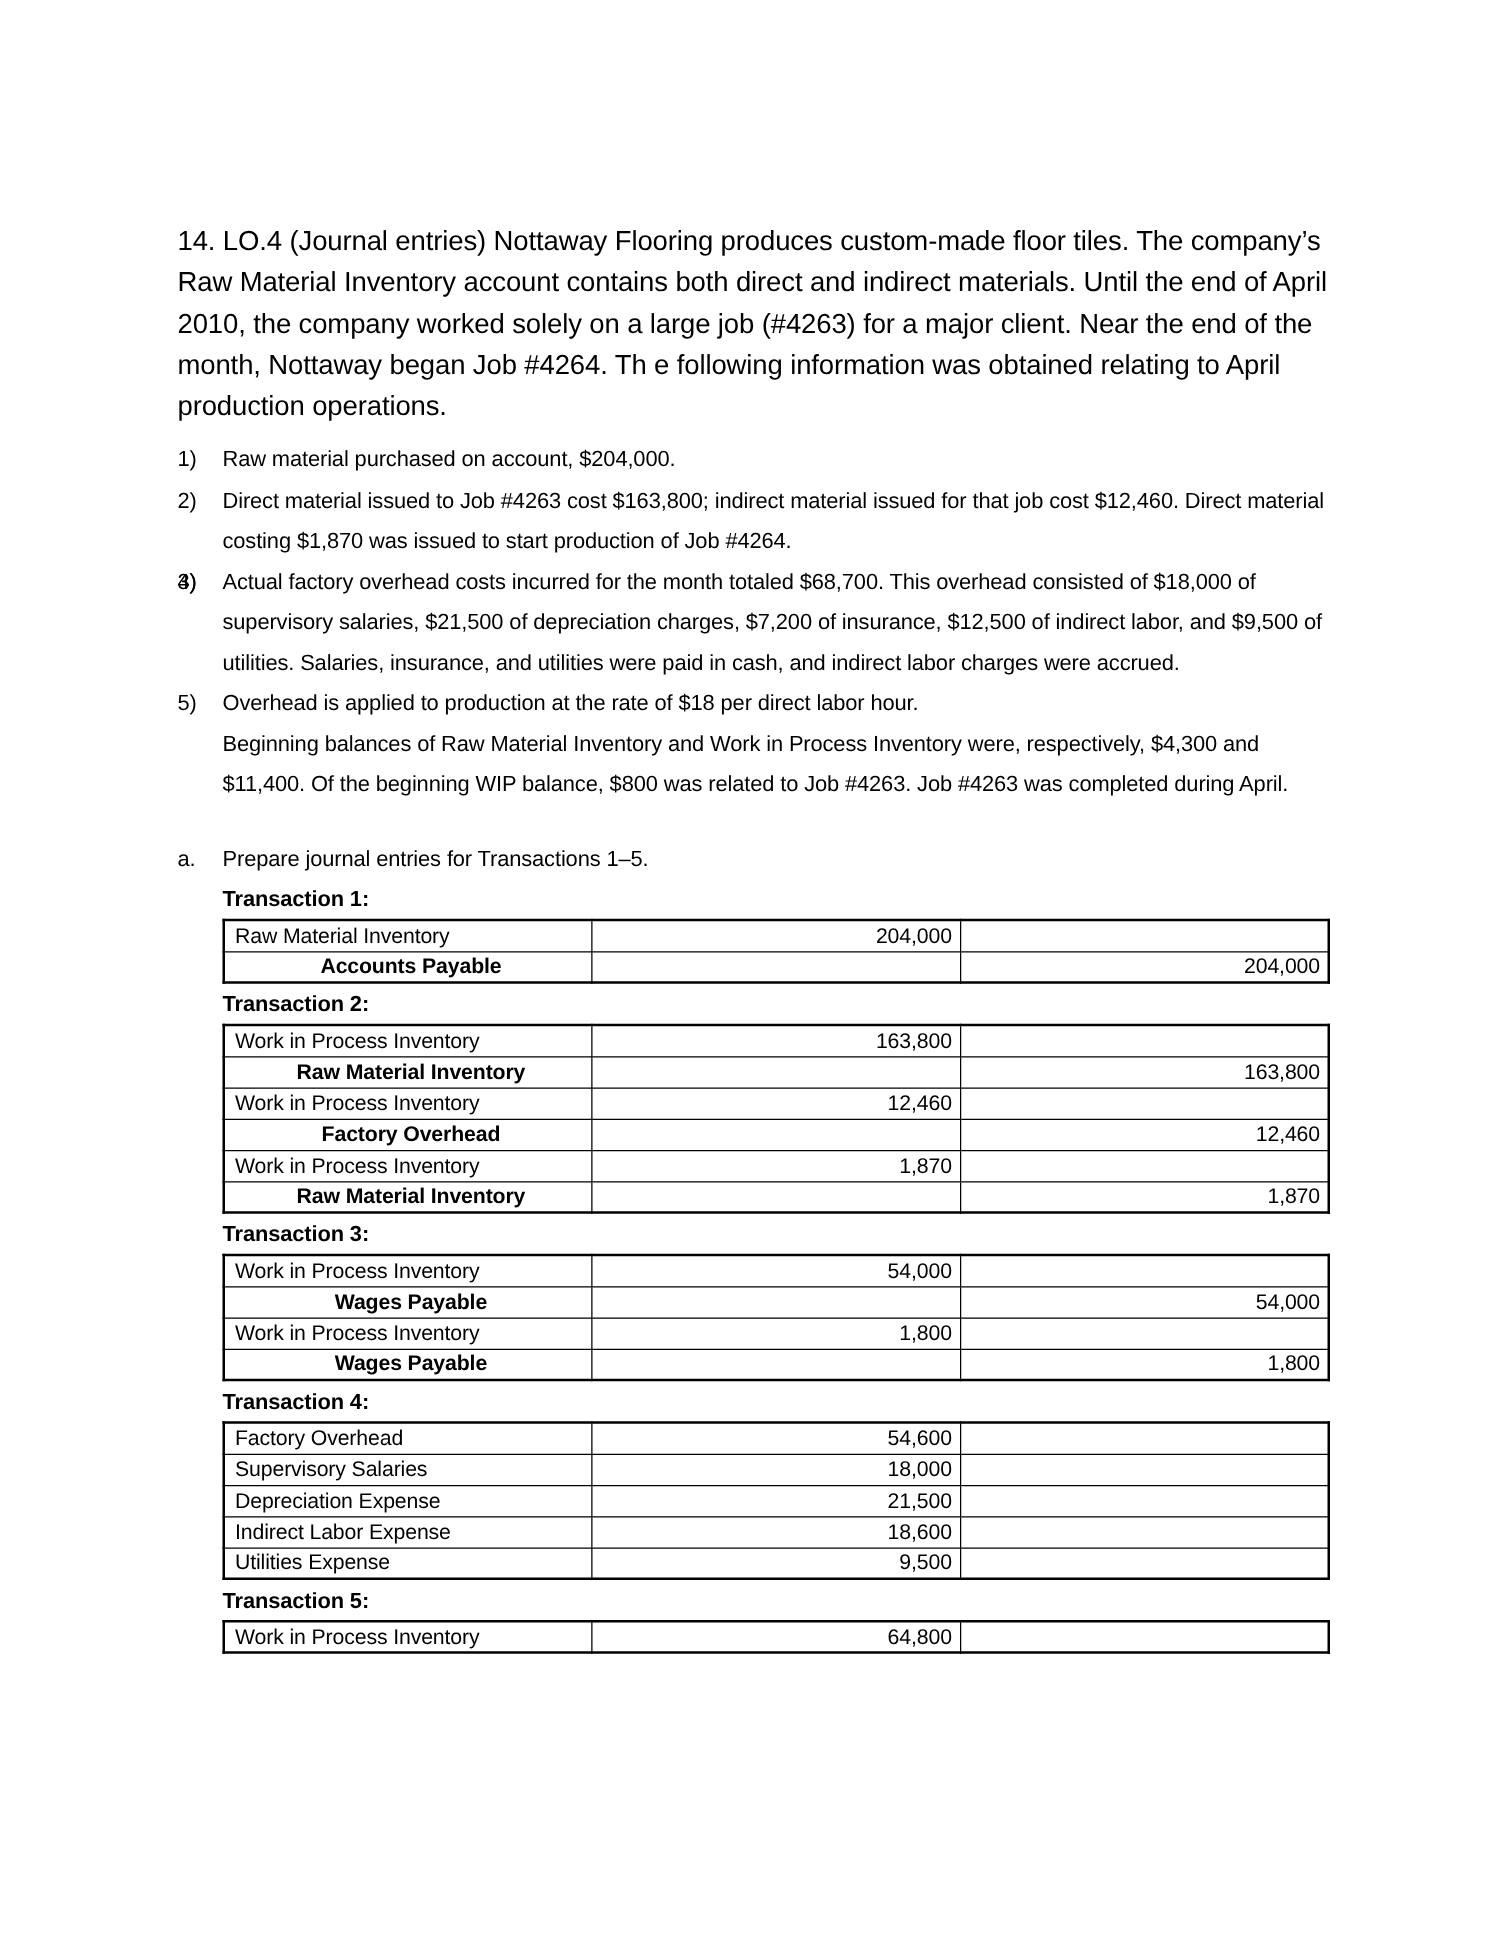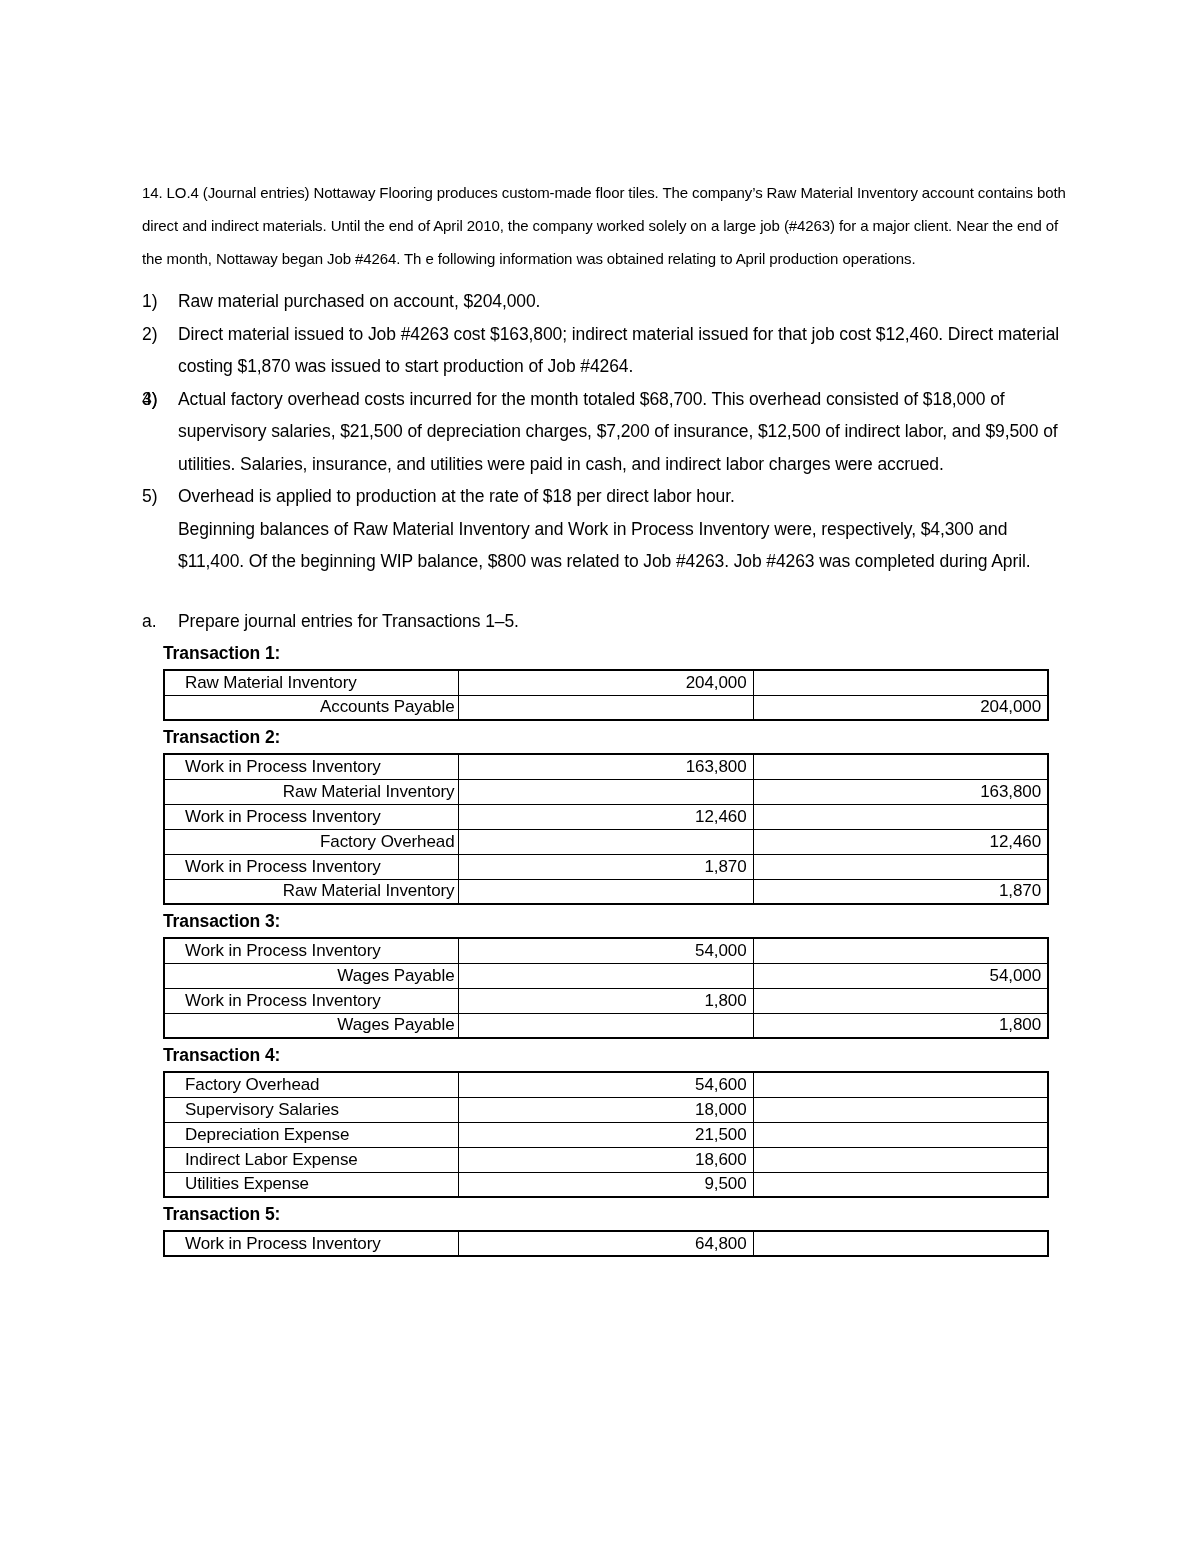--- a/index.html
+++ b/index.html
@@ -25,21 +25,21 @@
   }
   .content {
     position: absolute;
     left: 142px;
     top: 176px;
     width: 930px;
   }
 
   
   .intro {
-    font-size: 15px;
+    font-size: 22px;
     line-height: 33px;
     text-align: left;
     margin: 0 0 10px 0;
     letter-spacing: -0.1px;
   }
 
   
   .numlist {
     margin: 0;
     padding: 0;
@@ -76,21 +76,21 @@
   }
   .parta .marker {
     position: absolute;
     left: 0;
     top: 0;
     width: 30px;
   }
 
   
   .tx-block {
-    margin-left: 21px;
+    margin-left: 36px;
   }
   .tx-heading {
     font-size: 17.5px;
     line-height: 29px;
     font-weight: bold;
     letter-spacing: -0.1px;
     padding-top: 2px;
   }
   table.journal {
     border-collapse: collapse;
@@ -104,25 +104,26 @@
     height: 25px;
     font-size: 17px;
     padding: 0 4px;
     vertical-align: middle;
     letter-spacing: -0.1px;
     box-sizing: border-box;
   }
   table.journal td.acct {
     width: 294px;
     text-align: left;
-    padding-left: 20px;
+    padding-left: 8px;
   }
   table.journal td.acct.credit {
-    text-align: right;
+    text-align: center;
     padding-right: 3px;
+    font-weight: bold;
   }
   table.journal td.debit {
     width: 295px;
     text-align: right;
     padding-right: 6px;
   }
   table.journal td.credit-amt {
     width: 295px;
     text-align: right;
     padding-right: 6px;

